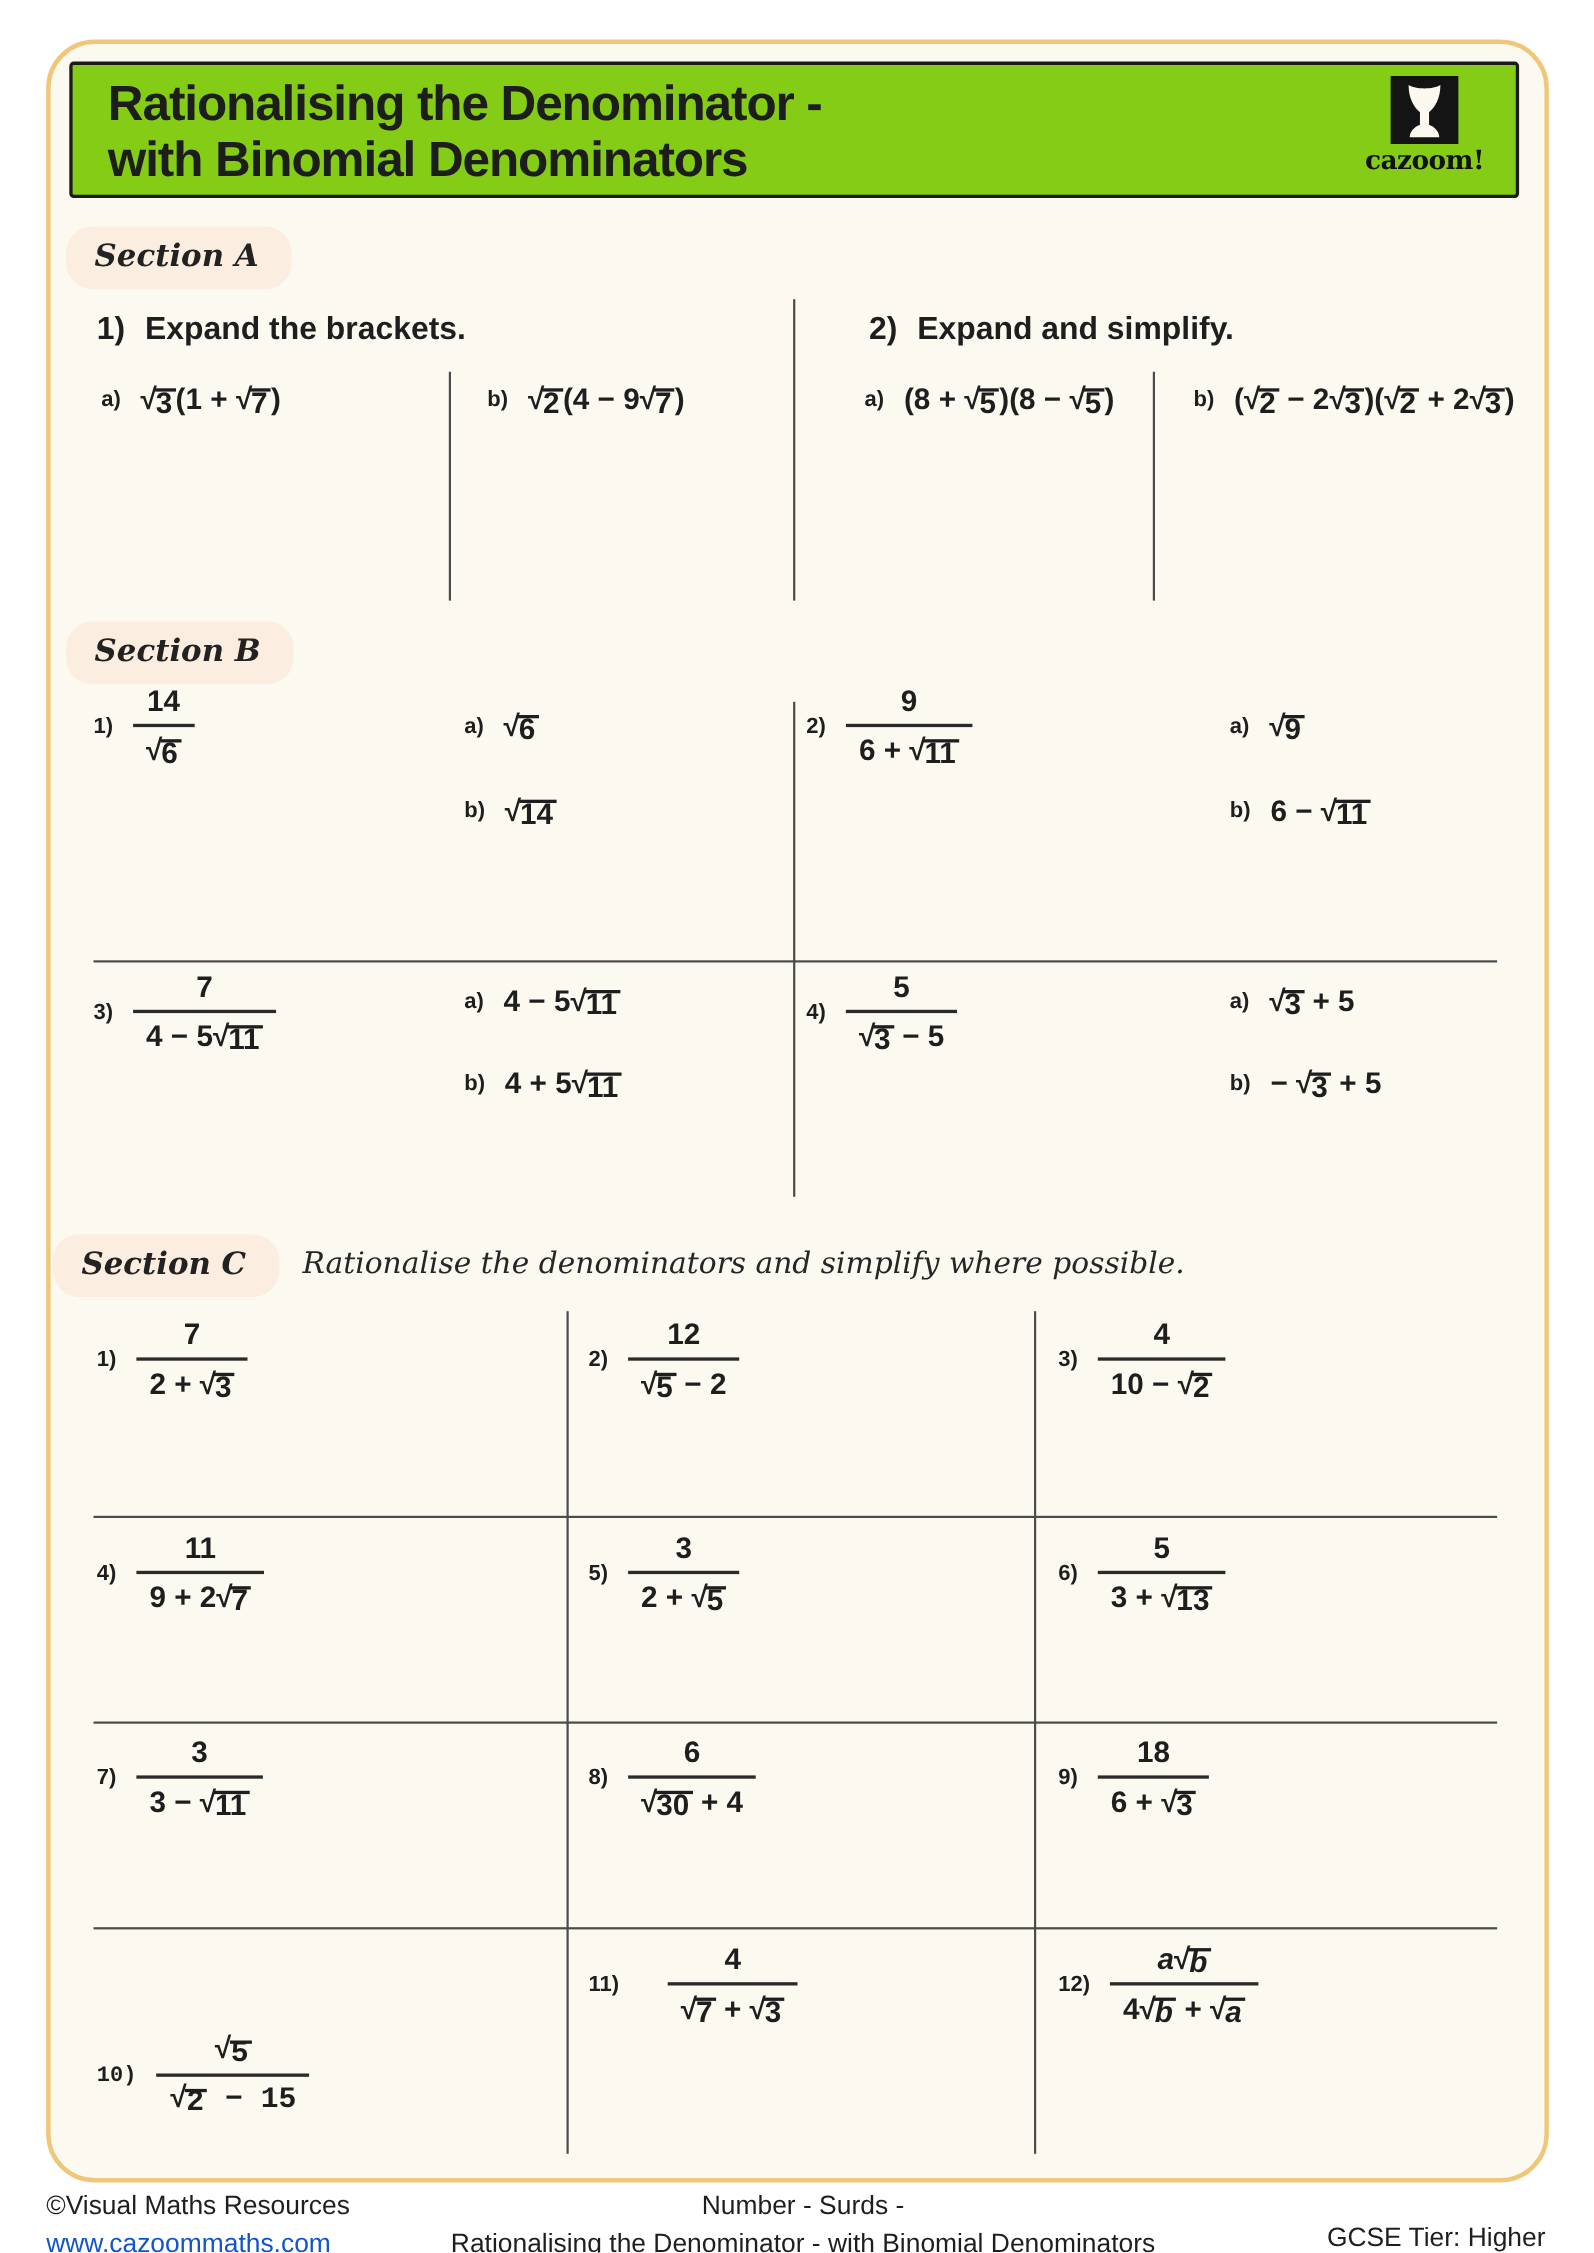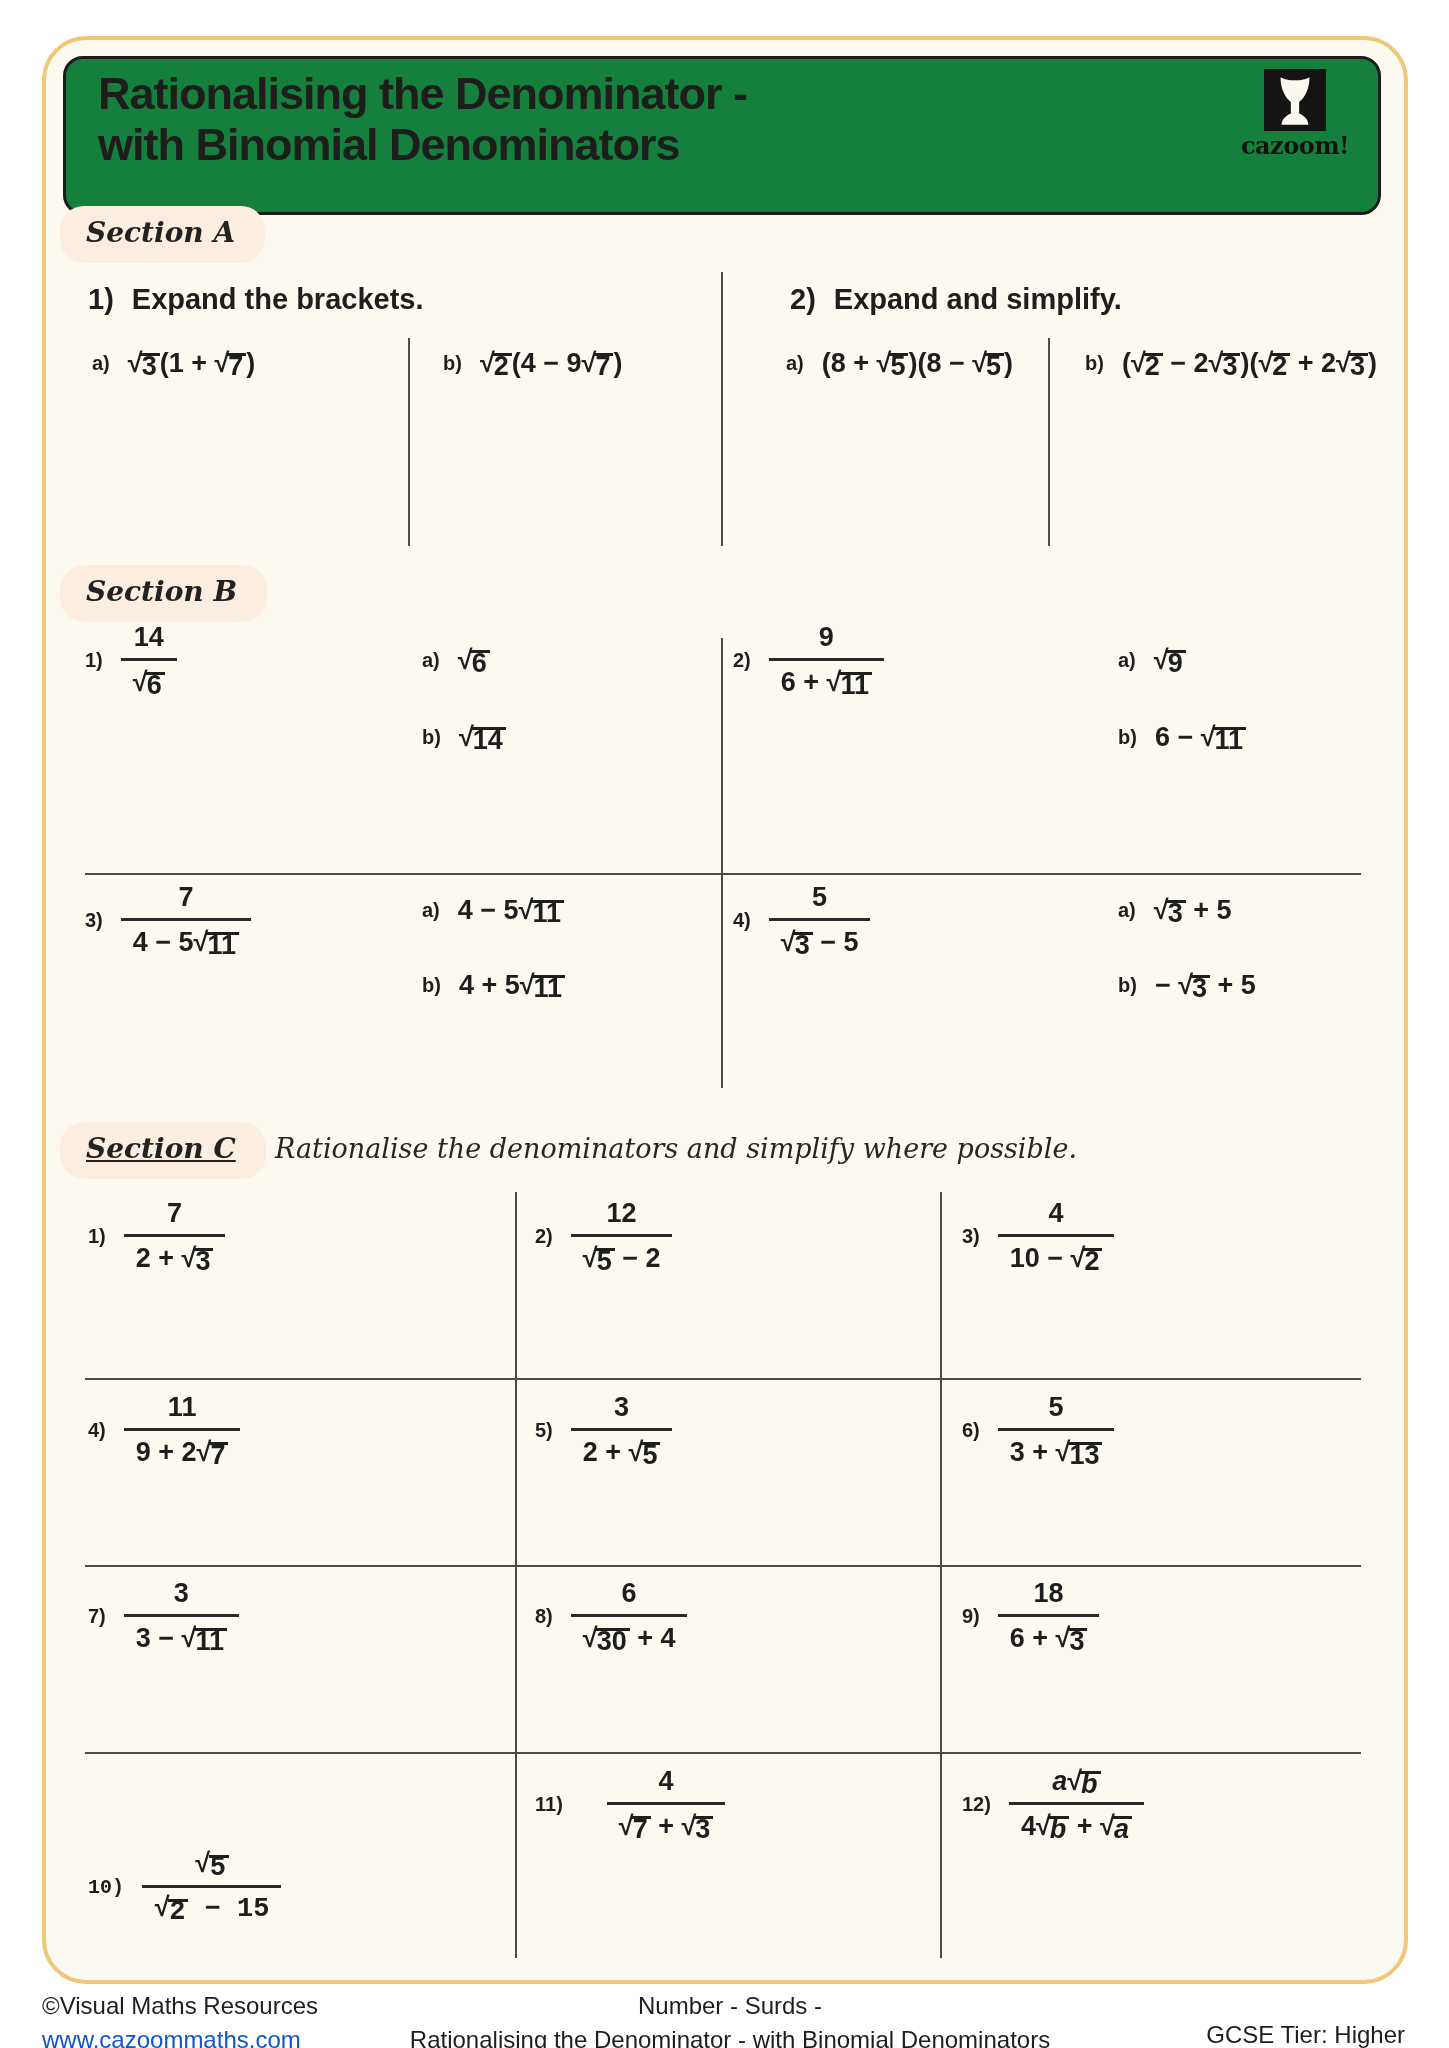--- a/index.html
+++ b/index.html
@@ -10,22 +10,22 @@
     --text:#1e1e1e;
   }
   html,body{margin:0;padding:0;background:#fff;}
   .page{position:relative;width:1449px;height:2048px;background:#fff;
         font-family:"Liberation Sans",sans-serif;color:var(--text);overflow:hidden;}
 
   .sheet{position:absolute;left:42px;top:36px;width:1366px;height:1948px;
          border:4px solid var(--accent-border);border-radius:44px;
          background:var(--page-bg);box-sizing:border-box;}
 
-  .title-box{position:absolute;left:63px;top:56px;width:1318px;height:159px;
-             border:3px solid #1b1b1b;border-radius:20px;background:#15803d;box-sizing:border-box;}
+  .title-box{position:absolute;left:63px;top:56px;width:1318px;height:124px;
+             border:3px solid #1b1b1b;border-radius:4px;background:#84cc16;box-sizing:border-box;}
   .title{position:absolute;left:32px;top:10px;font-size:45px;font-weight:700;
          letter-spacing:-1px;line-height:1.13;color:#1d1d1b;}
   .logo{position:absolute;right:24px;top:10px;width:118px;text-align:center;}
   .logo-img{width:62px;height:62px;margin:0 auto;}
   .logo-text{font-family:"DejaVu Serif",serif;font-weight:700;font-size:24px;
              margin-top:0;color:#111;letter-spacing:-0.5px;}
 
   .sec-label{position:absolute;background:var(--section-label-bg);border-radius:24px;
              padding:10px 30px 14px 26px;font-family:"DejaVu Serif",serif;font-style:italic;
              font-weight:700;font-size:28px;color:#222;}
@@ -242,21 +242,21 @@
   <div class="opt" style="left:1118px;top:970px;">
     <span class="plabel">b)</span>
     <span class="math">− <span class="sqrt">
           <span class="rad">√</span>
           <span class="vinc">3</span>
         </span> + 5</span>
   </div>
 
   <div class="vline" style="left:721px;top:638px;height:450px;"></div>
 
-  <div class="sec-label" style="left:60px;top:1122px;text-decoration:underline;">Section C</div>
+  <div class="sec-label" style="left:48px;top:1122px;">Section C</div>
   <div class="instr" style="left:275px;top:1133px;">Rationalise the denominators and simplify where possible.</div>
 
   <div class="qcell" style="left:88px;top:1198px;">
     <span class="plabel">1)</span>
     <span class="frac">
       <span class="fnum">7</span>
       <span class="fden">2 + <span class="sqrt">
             <span class="rad">√</span>
             <span class="vinc">3</span>
           </span></span>

